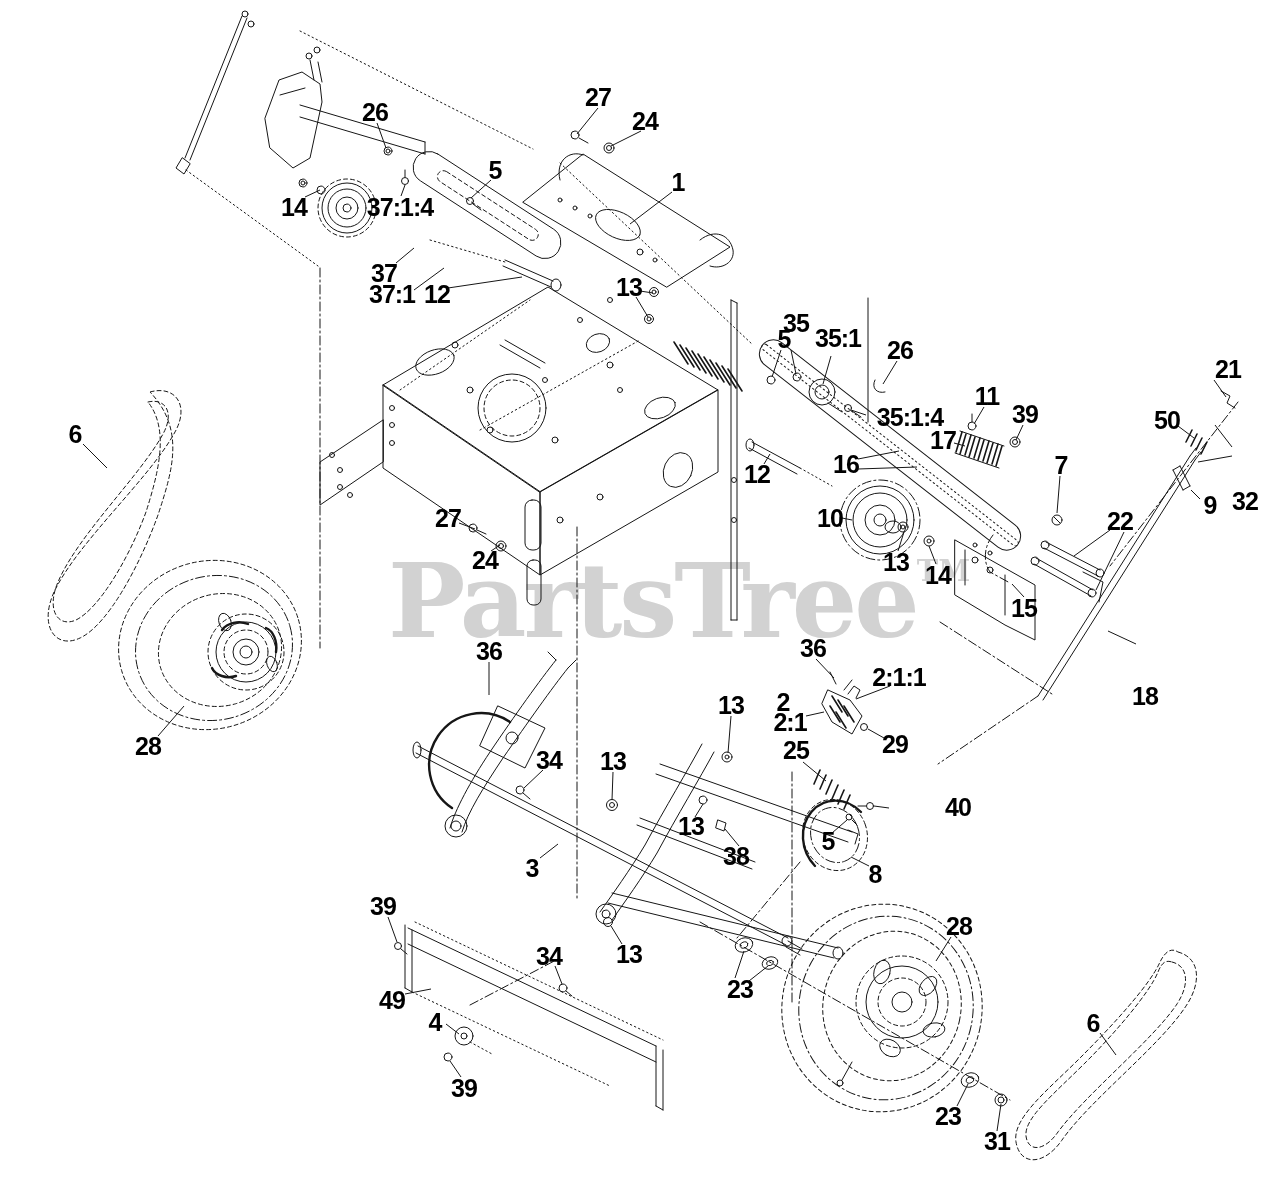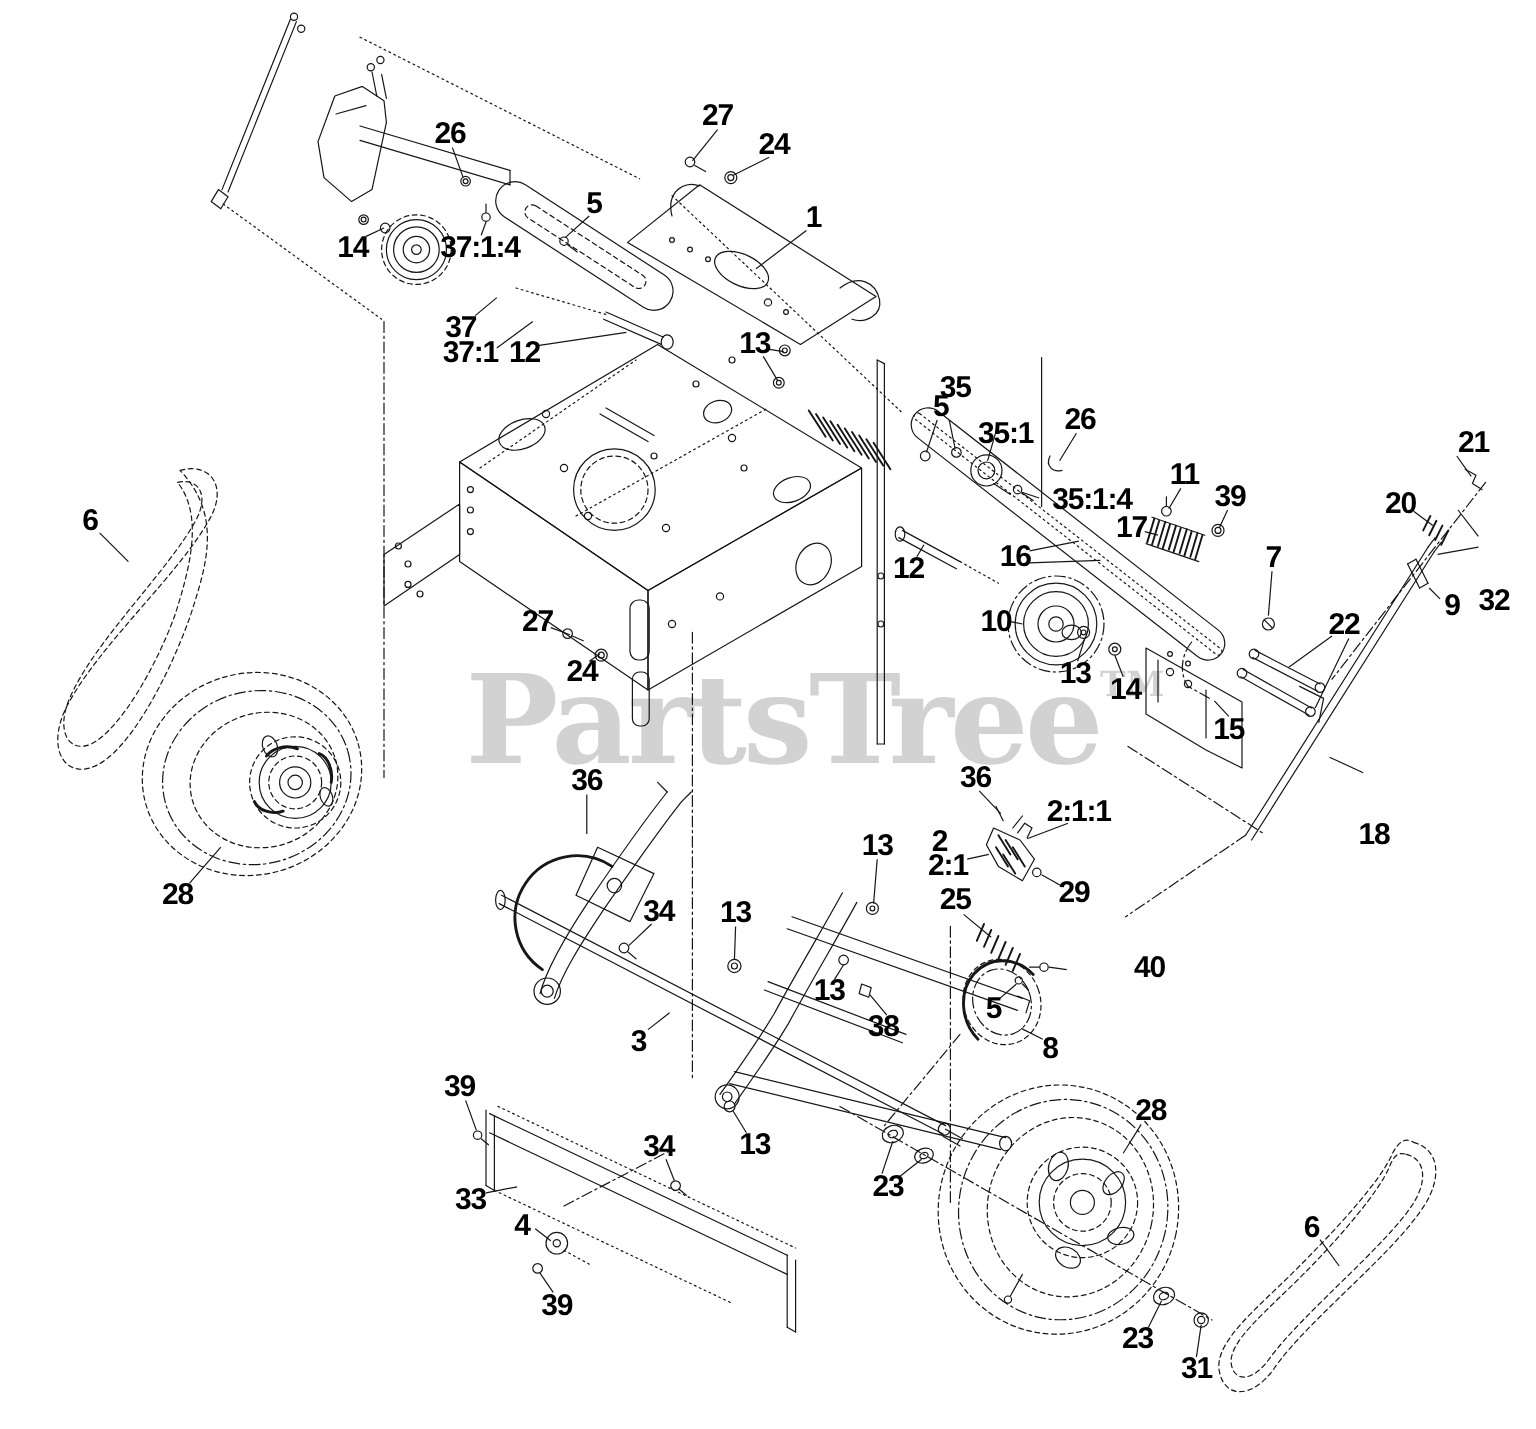--- a/index.html
+++ b/index.html
@@ -482,31 +482,31 @@
       <div class="callout" style="left: 384px; top: 273px;">37</div>
       <div class="callout" style="left: 392px; top: 294px;">37:1</div>
       <div class="callout" style="left: 437px; top: 294px;">12</div>
       <div class="callout" style="left: 629px; top: 287px;">13</div>
       <div class="callout" style="left: 75px; top: 434px;">6</div>
       <div class="callout" style="left: 148px; top: 746px;">28</div>
       <div class="callout" style="left: 448px; top: 518px;">27</div>
       <div class="callout" style="left: 485px; top: 560px;">24</div>
       <div class="callout" style="left: 784px; top: 339px;">5</div>
       <div class="callout" style="left: 796px; top: 323px;">35</div>
-      <div class="callout" style="left: 838px; top: 362px;">35:1</div>
+      <div class="callout" style="left: 838px; top: 338px;">35:1</div>
       <div class="callout" style="left: 900px; top: 350px;">26</div>
       <div class="callout" style="left: 910px; top: 417px;">35:1:4</div>
       <div class="callout" style="left: 987px; top: 396px;">11</div>
       <div class="callout" style="left: 1025px; top: 414px;">39</div>
       <div class="callout" style="left: 943px; top: 440px;">17</div>
       <div class="callout" style="left: 846px; top: 464px;">16</div>
       <div class="callout" style="left: 757px; top: 474px;">12</div>
       <div class="callout" style="left: 1061px; top: 465px;">7</div>
       <div class="callout" style="left: 1212px; top: 369px; margin-left: 16px;">21</div>
-      <div class="callout" style="left: 1167px; top: 420px;">20</div>
+      <div class="callout" style="left: 1167px; top: 420px;">50</div>
       <div class="callout" style="left: 1245px; top: 453px; margin-top: 48px;">32</div>
       <div class="callout" style="left: 1210px; top: 505px;">9</div>
       <div class="callout" style="left: 830px; top: 518px; text-align: right;">10</div>
       <div class="callout" style="left: 896px; top: 562px;">13</div>
       <div class="callout" style="left: 938px; top: 575px;">14</div>
       <div class="callout" style="left: 1120px; top: 521px;">22</div>
       <div class="callout" style="left: 1024px; top: 608px;">15</div>
       <div class="callout" style="left: 1145px; top: 652px; margin-top: 44px;">18</div>
       <div class="callout" style="left: 489px; top: 651px;">36</div>
       <div class="callout" style="left: 813px; top: 648px;">36</div>
@@ -518,21 +518,21 @@
       <div class="callout" style="left: 796px; top: 750px;">25</div>
       <div class="callout" style="left: 958px; top: 807px;">40</div>
       <div class="callout" style="left: 549px; top: 760px;">34</div>
       <div class="callout" style="left: 613px; top: 761px;">13</div>
       <div class="callout" style="left: 691px; top: 826px;">13</div>
       <div class="callout" style="left: 736px; top: 856px;">38</div>
       <div class="callout" style="left: 828px; top: 841px;">5</div>
       <div class="callout" style="left: 875px; top: 874px;">8</div>
       <div class="callout" style="left: 532px; top: 868px;">3</div>
       <div class="callout" style="left: 383px; top: 906px;">39</div>
-      <div class="callout" style="left: 392px; top: 1000px;">33</div>
+      <div class="callout" style="left: 392px; top: 1000px;">49</div>
       <div class="callout" style="left: 435px; top: 1022px;">4</div>
       <div class="callout" style="left: 549px; top: 956px;">34</div>
       <div class="callout" style="left: 629px; top: 954px;">13</div>
       <div class="callout" style="left: 464px; top: 1088px;">39</div>
       <div class="callout" style="left: 740px; top: 989px;">23</div>
       <div class="callout" style="left: 959px; top: 926px;">28</div>
       <div class="callout" style="left: 948px; top: 1116px;">23</div>
       <div class="callout" style="left: 997px; top: 1141px;">31</div>
       <div class="callout" style="left: 1093px; top: 1023px;">6</div>
     </div>

